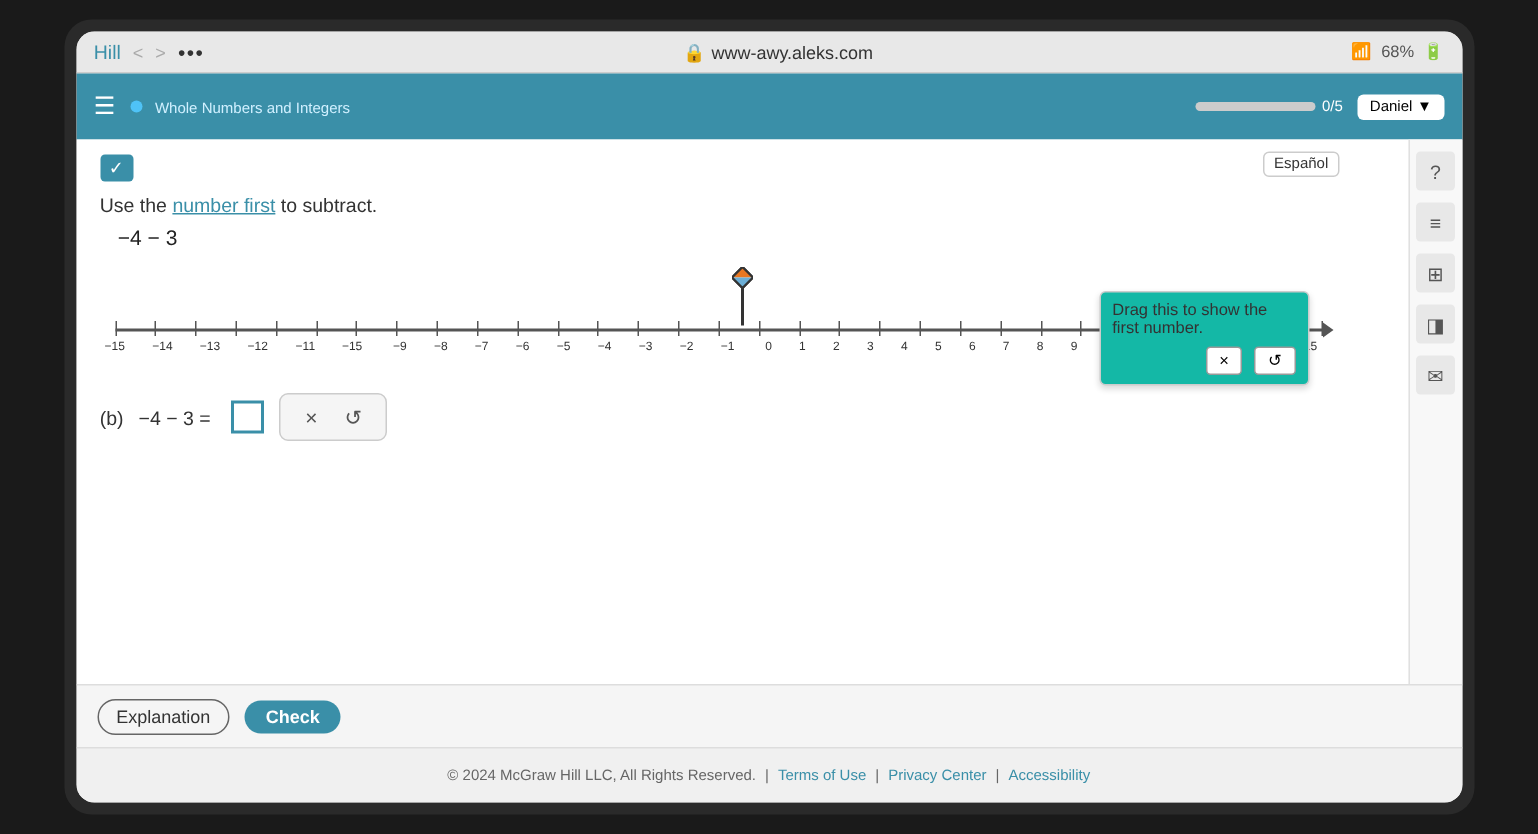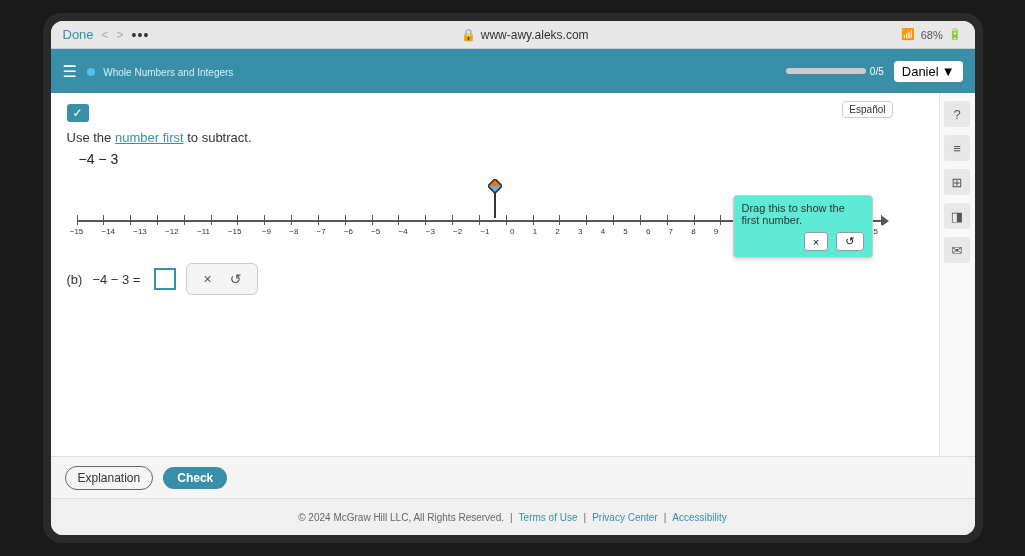--- a/index.html
+++ b/index.html
@@ -115,21 +115,21 @@
       height: 100%;
       background: #aaa;
       border-radius: 3px;
       width: 0%;
     }
     .user-btn {
       background: white;
       border: none;
       border-radius: 4px;
       padding: 3px 8px;
-      font-size: 13px;
+      font-size: 10px;
       cursor: pointer;
       display: flex;
       align-items: center;
       gap: 3px;
     }
     
     .main-content {
       flex: 1;
       background: white;
       display: flex;
@@ -223,21 +223,21 @@
     .tick {
       width: 1px;
       height: 10px;
       background: #555;
     }
     
     .tooltip-box {
       position: absolute;
       right: 50px;
       top: 20px;
-      background: #5eead4;
+      background: #14b8a6;
       border: 1px solid #ccc;
       border-radius: 4px;
       padding: 6px 8px;
       font-size: 11px;
       color: #333;
       width: 140px;
       box-shadow: 0 2px 4px rgba(0,0,0,0.15);
     }
     .tooltip-actions {
       display: flex;
@@ -365,21 +365,21 @@
     }
   </style>
 </head>
 <body>
 
 <div class="tablet-frame">
   <div class="tablet-screen">
 
     <div class="browser-bar">
       <div class="browser-left">
-        <span style="color:#3a8fa8;cursor:pointer;font-size:13px;">Done</span>
+        <span style="color:#3a8fa8;cursor:pointer;font-size:13px;">Hill</span>
         <span style="color:#aaa;font-size:12px;">&lt;</span>
         <span style="color:#aaa;font-size:12px;">&gt;</span>
         <span style="color:#333;font-size:14px;letter-spacing:1px;">•••</span>
       </div>
       <div class="browser-center">
         <span class="lock-icon">🔒</span>
         <span>www-awy.aleks.com</span>
       </div>
       <div class="browser-right">
         <span>📶</span>

